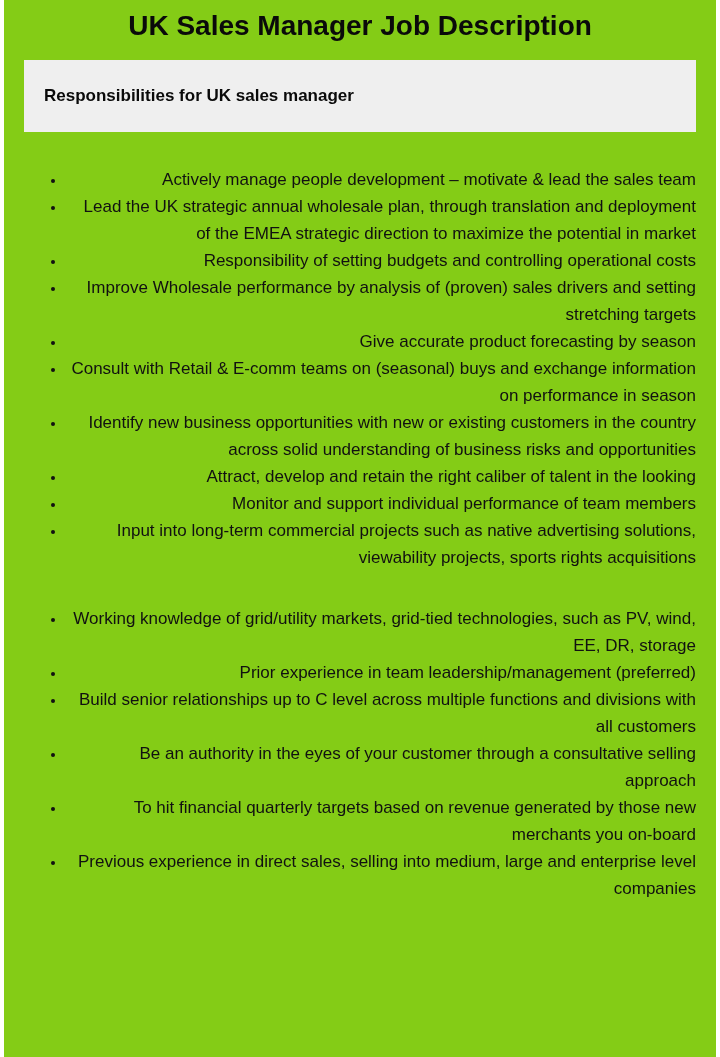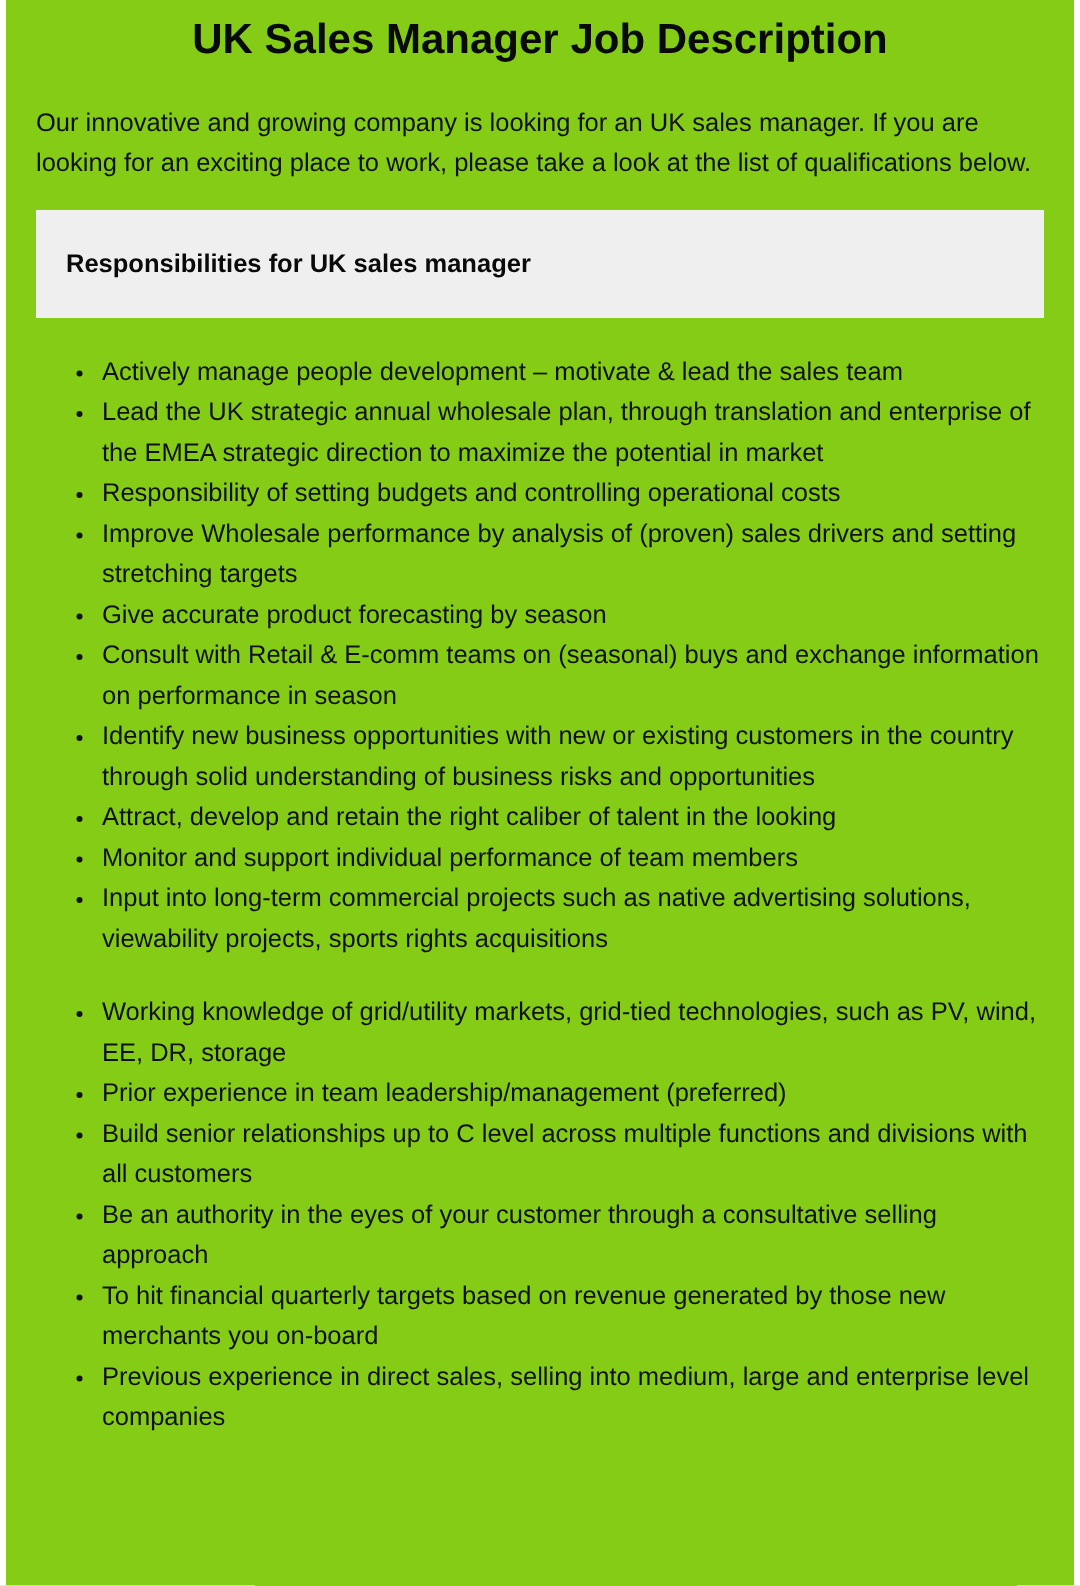--- a/index.html
+++ b/index.html
@@ -33,53 +33,53 @@
   }
   .section-bar {
     background: #efefef;
     margin-top: 18px;
     padding: 26px 20px;
     font-size: 17px;
     font-weight: 700;
     color: #0a0a0a;
   }
   ul.bullet-list {
-    margin: 22px 0 0 0;
+    margin: 34px 0 0 0;
     padding: 0 0 0 42px;
     font-size: 17px;
     line-height: 27px;
     color: #111111;
+    text-align: right;
   }
   ul.bullet-list li {
     margin: 0;
     padding-left: 2px;
   }
   ul.bullet-list li::marker {
     font-size: 14px;
   }
 </style>
 </head>
 <body>
 
 <div class="page">
 
   <h1 class="page-title">UK Sales Manager Job Description</h1>
 
-  <p class="intro">Our innovative and growing company is looking for an UK sales manager. If you are looking for an exciting place to work, please take a look at the list of qualifications below.</p>
 
   <div class="section">
     <div class="section-bar">Responsibilities for UK sales manager</div>
     <ul class="bullet-list">
       <li>Actively manage people development – motivate &amp; lead the sales team</li>
-      <li>Lead the UK strategic annual wholesale plan, through translation and enterprise of the EMEA strategic direction to maximize the potential in market</li>
+      <li>Lead the UK strategic annual wholesale plan, through translation and deployment of the EMEA strategic direction to maximize the potential in market</li>
       <li>Responsibility of setting budgets and controlling operational costs</li>
       <li>Improve Wholesale performance by analysis of (proven) sales drivers and setting stretching targets</li>
       <li>Give accurate product forecasting by season</li>
       <li>Consult with Retail &amp; E-comm teams on (seasonal) buys and exchange information on performance in season</li>
-      <li>Identify new business opportunities with new or existing customers in the country through solid understanding of business risks and opportunities</li>
+      <li>Identify new business opportunities with new or existing customers in the country across solid understanding of business risks and opportunities</li>
       <li>Attract, develop and retain the right caliber of talent in the looking</li>
       <li>Monitor and support individual performance of team members</li>
       <li>Input into long-term commercial projects such as native advertising solutions, viewability projects, sports rights acquisitions</li>
     </ul>
   </div>
 
   <div class="section">
     <ul class="bullet-list">
       <li>Working knowledge of grid/utility markets, grid-tied technologies, such as PV, wind, EE, DR, storage</li>
       <li>Prior experience in team leadership/management (preferred)</li>

